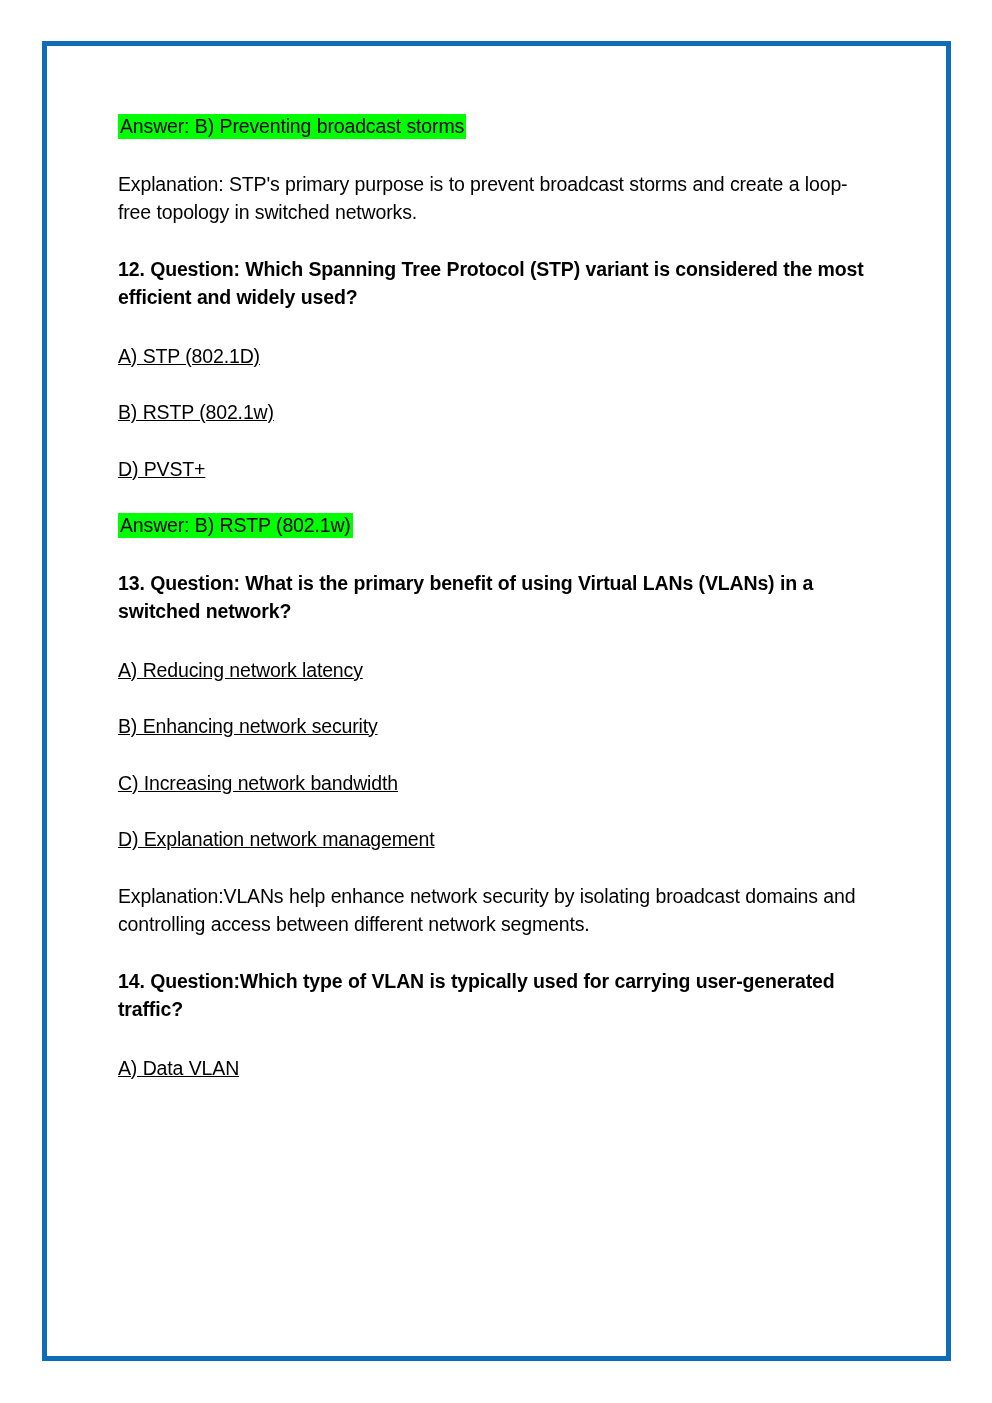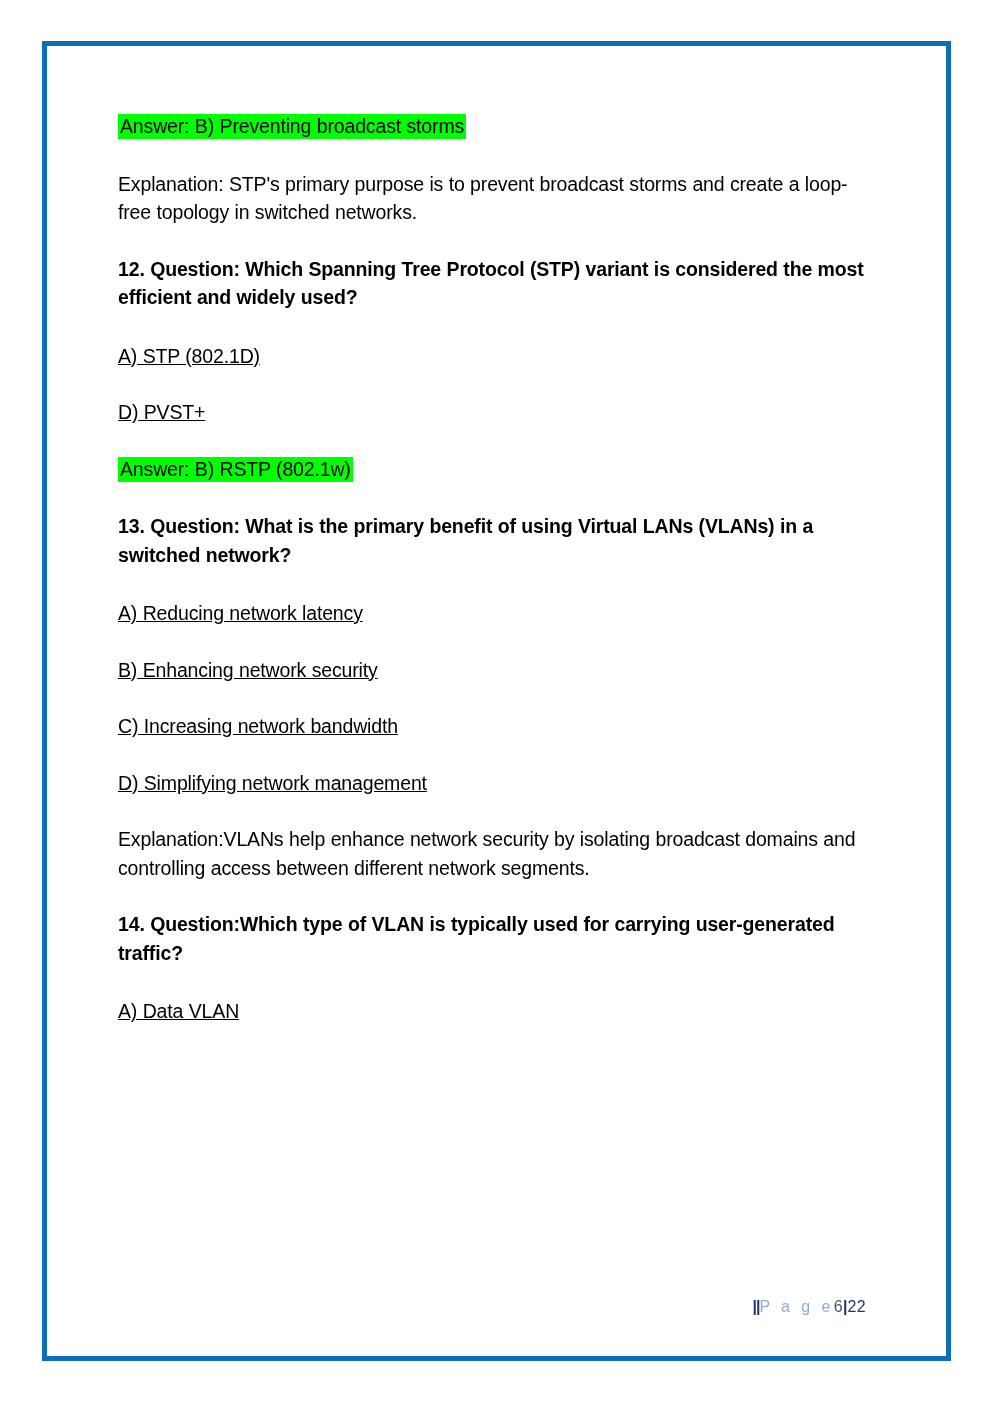--- a/index.html
+++ b/index.html
@@ -103,38 +103,36 @@
 
   <div class="content">
 
     <p class="block answer-line"><span class="hl">Answer: B) Preventing broadcast storms</span></p>
 
     <p class="block explanation">Explanation: STP's primary purpose is to prevent broadcast storms and create a loop-free topology in switched networks.</p>
 
     <p class="block question">12. Question: Which Spanning Tree Protocol (STP) variant is considered the most efficient and widely used?</p>
 
     <p class="block option">A) STP (802.1D)</p>
+    <p class="block option">B) RSTP (802.1w)</p>
     <p class="block option">D) PVST+</p>
 
     <p class="block answer-line"><span class="hl">Answer: B) RSTP (802.1w)</span></p>
 
 
     <p class="block question">13. Question: What is the primary benefit of using Virtual LANs (VLANs) in a switched network?</p>
 
     <p class="block option">A) Reducing network latency</p>
     <p class="block option">B) Enhancing network security</p>
     <p class="block option">C) Increasing network bandwidth</p>
-    <p class="block option">D) Simplifying network management</p>
+    <p class="block option">D) Explanation network management</p>
 
 
     <p class="block explanation">Explanation:VLANs help enhance network security by isolating broadcast domains and controlling access between different network segments.</p>
 
     <p class="block question">14. Question:Which type of VLAN is typically used for carrying user-generated traffic?</p>
 
     <p class="block option">A) Data VLAN</p>
 
   </div>
 
-  <div class="footer">
-    <span class="bars">||</span><span class="word">P a g e</span><span class="num">6</span><span class="sep">|</span><span class="total">22</span>
-  </div>
 
 </div>
 
 </body></html>

